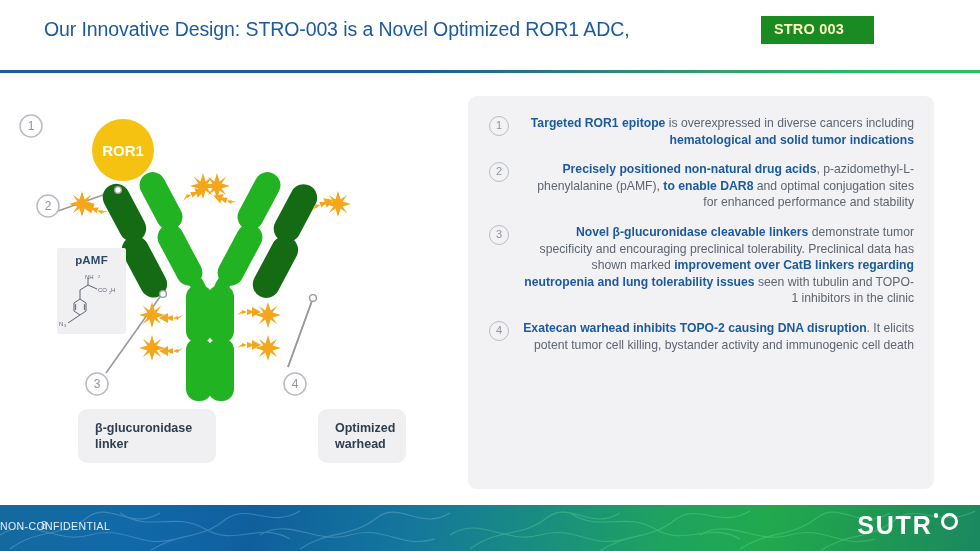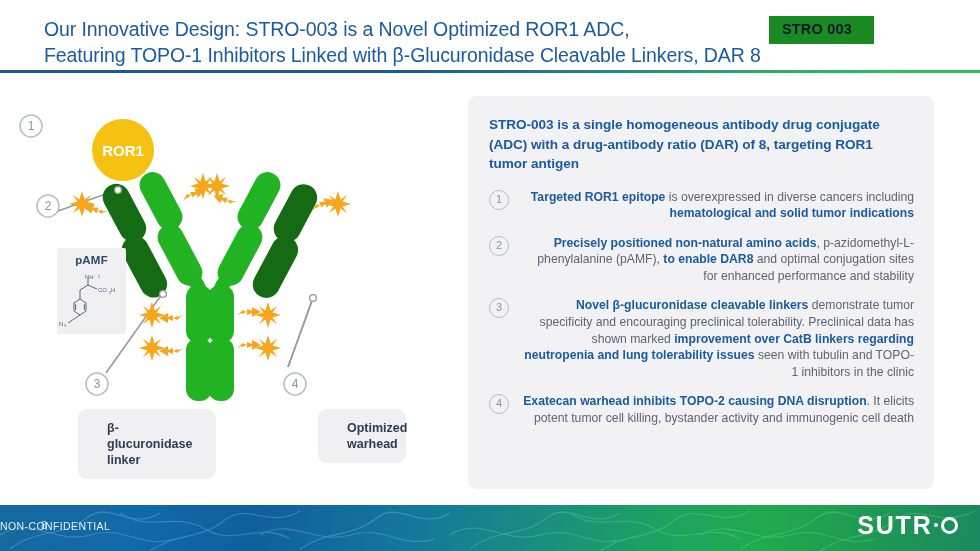--- a/index.html
+++ b/index.html
@@ -26,24 +26,24 @@
     font-size: 19.5px;
     font-weight: 400;
     line-height: 26px;
     letter-spacing: -0.1px;
     white-space: nowrap;
   }
   .badge-stro {
     position: absolute;
     right: 0px; top: 0px;
     background: #1a8a22;
-    color: #0f172a;
+    color: #fef9c3;
     font-size: 14.5px;
     font-weight: bold;
-    padding: 6px 22px 7px 13px;
+    padding: 6px 30px 7px 13px;
     letter-spacing: 0.2px;
     line-height: 1;
   }
   .header-rule {
     position: absolute;
     left: 0; top: 70px; width: 980px; height: 3px;
     background: linear-gradient(to right, #1b5a9e 0%, #1b5a9e 42%, #2f9e6a 72%, #22c55e 92%, #22c55e 100%);
   }
 
   
@@ -55,21 +55,21 @@
   .diagram svg { display: block; }
 
   .label-box {
     position: absolute;
     background: #f0f0f3;
     border-radius: 9px;
     color: #2c3e50;
     font-size: 12.5px;
     font-weight: bold;
     line-height: 16px;
-    padding: 11px 29px;
+    padding: 11px 17px;
   }
   #label-gluc { left: 78px; top: 333px; width: 138px; }
   #label-exa  { left: 318px; top: 333px; width: 88px; }
 
   .pamf-box {
     position: absolute;
     left: 57px; top: 172px;
     width: 69px; height: 86px;
     background: #f0f0f3;
     border-radius: 2px;
@@ -157,21 +157,20 @@
     right: 22px; top: 8px;
     text-align: left;
   }
   .logo-main {
     color: #ffffff;
     font-size: 25px;
     font-weight: bold;
     letter-spacing: 1.8px;
     line-height: 24px;
     display: flex;
-    align-items: center;
   }
   .logo-dot {
     width: 4.5px; height: 4.5px; border-radius: 50%;
     background: #fff; margin: 0 3px 0 1px;
     display: inline-block;
   }
   .logo-ring {
     width: 17px; height: 17px; border-radius: 50%;
     border: 3.2px solid #ffffff;
     display: inline-block;
@@ -183,21 +182,20 @@
     margin-top: 15px;
     padding-left: 2px;
   }
 </style>
 </head>
 <body>
 
 <div class="slide-header">
   <div class="title-block">
     <div class="title-line">Our Innovative Design: STRO-003 is a Novel Optimized ROR1 ADC,</div>
-    <div class="title-line">Featuring TOPO-1 Inhibitors Linked with β-Glucuronidase Cleavable Linkers, DAR 8</div>
     <div class="badge-stro">STRO 003</div>
   </div>
 </div>
 <div class="header-rule"></div>
 
 <div class="diagram">
   <svg width="460" height="420" viewBox="0 0 460 420">
     <defs>
       <g id="burst">
         <path d="M0,-13 L2.6,-4.6 L9.2,-9.2 L4.6,-2.6 L13,0 L4.6,2.6 L9.2,9.2 L2.6,4.6 L0,13 L-2.6,4.6 L-9.2,9.2 L-4.6,2.6 L-13,0 L-4.6,-2.6 L-9.2,-9.2 L-2.6,-4.6 Z" fill="#f5a61a"></path>
@@ -327,29 +325,28 @@
       <text x="2" y="58" font-size="6" fill="#5d6570" font-family="Liberation Sans, sans-serif">N</text>
       <text x="7" y="59" font-size="4" fill="#5d6570" font-family="Liberation Sans, sans-serif">3</text>
     </svg>
   </div>
 
   <div class="label-box" id="label-gluc">β-glucuronidase linker</div>
   <div class="label-box" id="label-exa">Optimized warhead</div>
 </div>
 
 <div class="panel">
-  <div class="panel-head">STRO-003 is a single homogeneous antibody drug conjugate (ADC) with a drug-antibody ratio (DAR) of 8, targeting ROR1 tumor antigen</div>
   <div id="points-container">
       <div class="point">
         <div class="pt-num">1</div>
         <div class="pt-text"><b>Targeted ROR1 epitope</b><span> is overexpressed in diverse cancers including </span><b>hematological and solid tumor indications</b></div>
       </div>
       <div class="point">
         <div class="pt-num">2</div>
-        <div class="pt-text"><b>Precisely positioned non-natural amino acids</b><span>, p-azidomethyl-L-phenylalanine (pAMF), </span><b>to enable DAR8</b><span> and optimal conjugation sites for enhanced performance and stability</span></div>
+        <div class="pt-text"><b>Precisely positioned non-natural drug acids</b><span>, p-azidomethyl-L-phenylalanine (pAMF), </span><b>to enable DAR8</b><span> and optimal conjugation sites for enhanced performance and stability</span></div>
       </div>
       <div class="point">
         <div class="pt-num">3</div>
         <div class="pt-text"><b>Novel β-glucuronidase cleavable linkers</b><span> demonstrate tumor specificity and encouraging preclinical tolerability. Preclinical data has shown marked </span><b>improvement over CatB linkers regarding neutropenia and lung tolerability issues</b><span> seen with tubulin and TOPO-1 inhibitors in the clinic</span></div>
       </div>
       <div class="point">
         <div class="pt-num">4</div>
         <div class="pt-text"><b>Exatecan warhead inhibits TOPO-2 causing DNA disruption</b><span>. It elicits potent tumor cell killing, bystander activity and immunogenic cell death</span></div>
       </div>
     </div>

